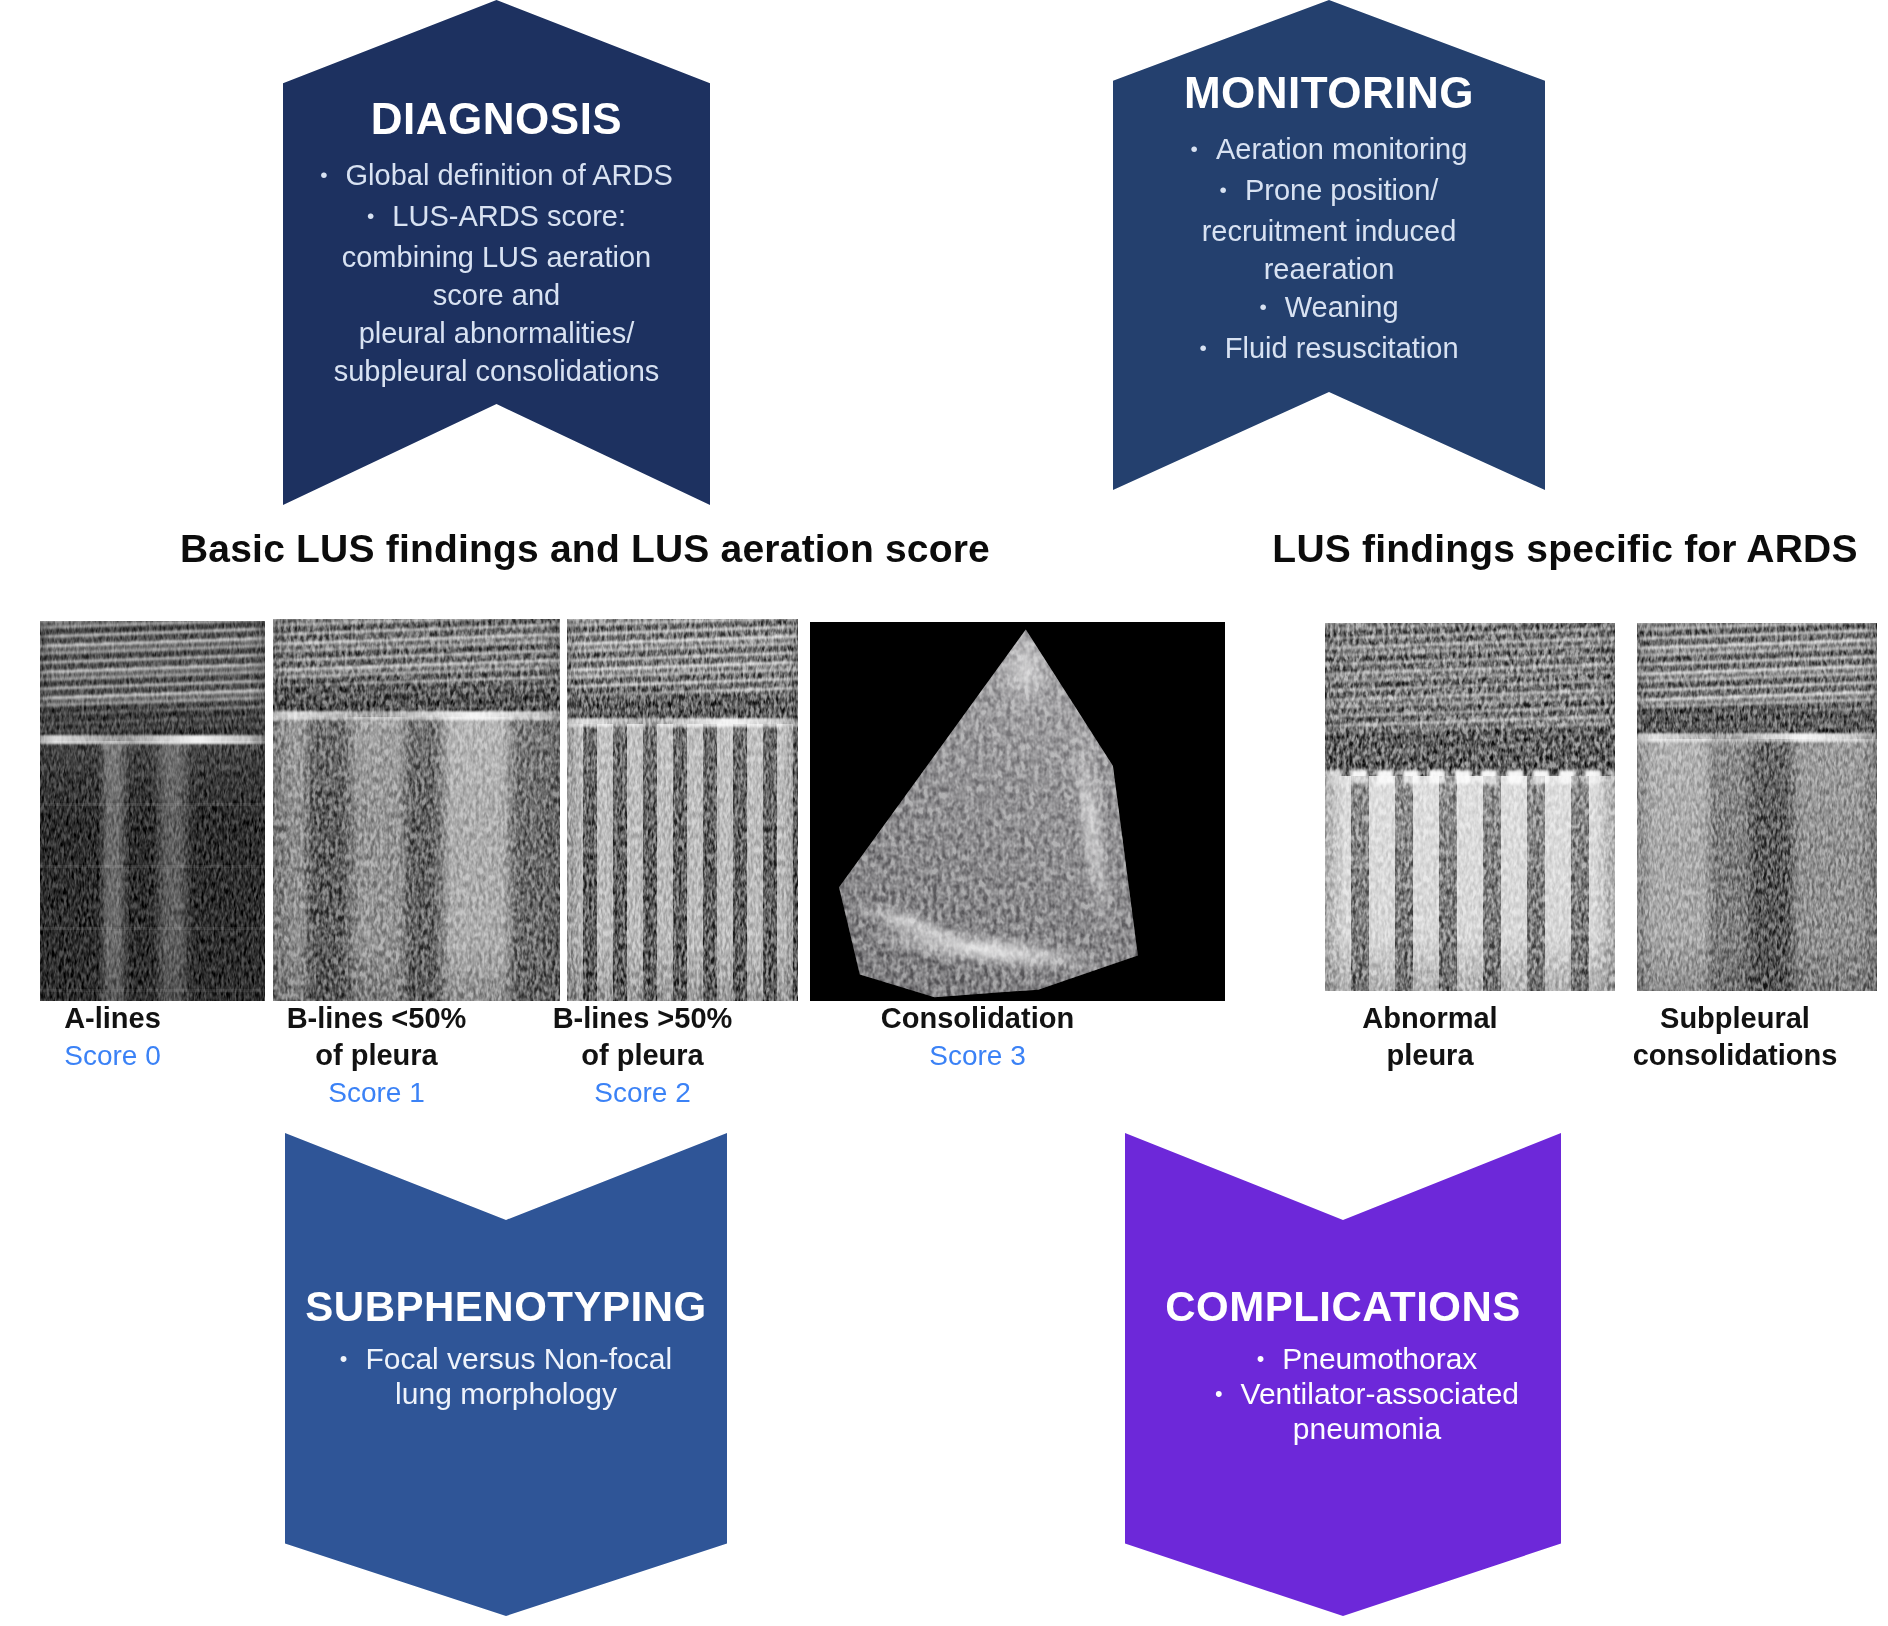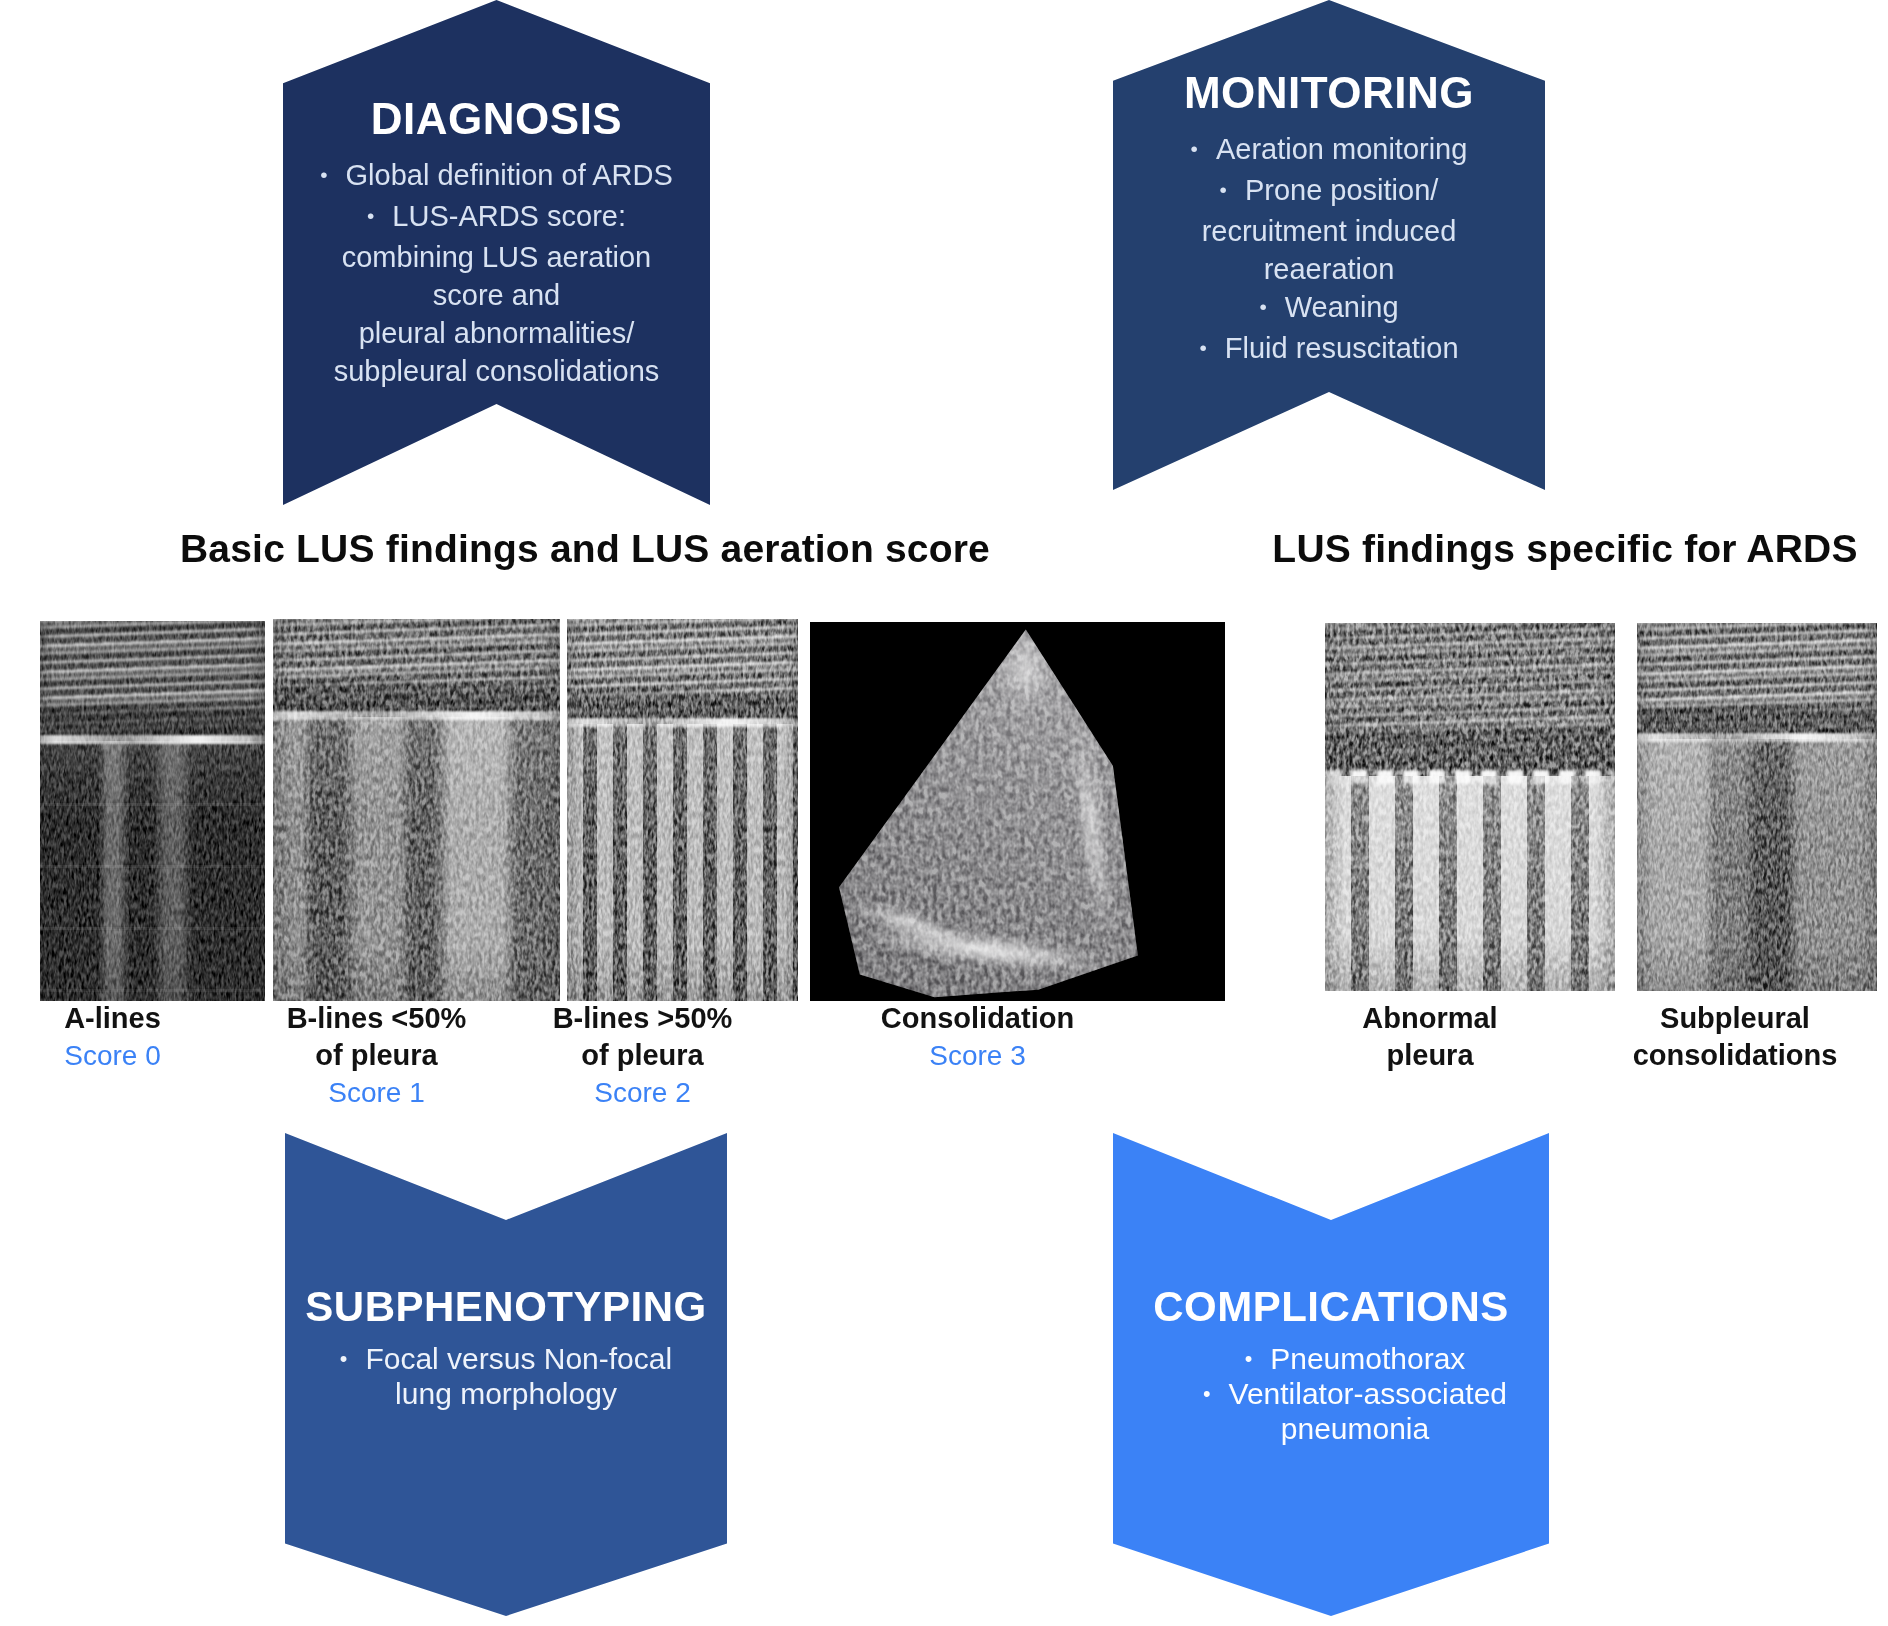--- a/index.html
+++ b/index.html
@@ -280,21 +280,21 @@
   <section class="banner bottom subphenotyping" style="background: rgb(47, 85, 151);">
     <div class="inner">
       <h2>SUBPHENOTYPING</h2>
       <div class="lines">
           <div class="bline"><span class="bdot">•</span><span>Focal versus Non-focal</span></div>
           <div class="bline"><span>lung morphology</span></div>
         </div>
     </div>
   </section>
 
-  <section class="banner bottom complications" style="background: #3b82f6;">
+  <section class="banner bottom complications" style="background: #6d28d9; margin-left: 12px;">
     <div class="inner">
       <h2>COMPLICATIONS</h2>
       <div class="lines">
           <div class="bline"><span class="bdot">•</span><span>Pneumothorax</span></div>
           <div class="bline"><span class="bdot">•</span><span>Ventilator-associated</span></div>
           <div class="bline"><span>pneumonia</span></div>
         </div>
     </div>
   </section>
 

